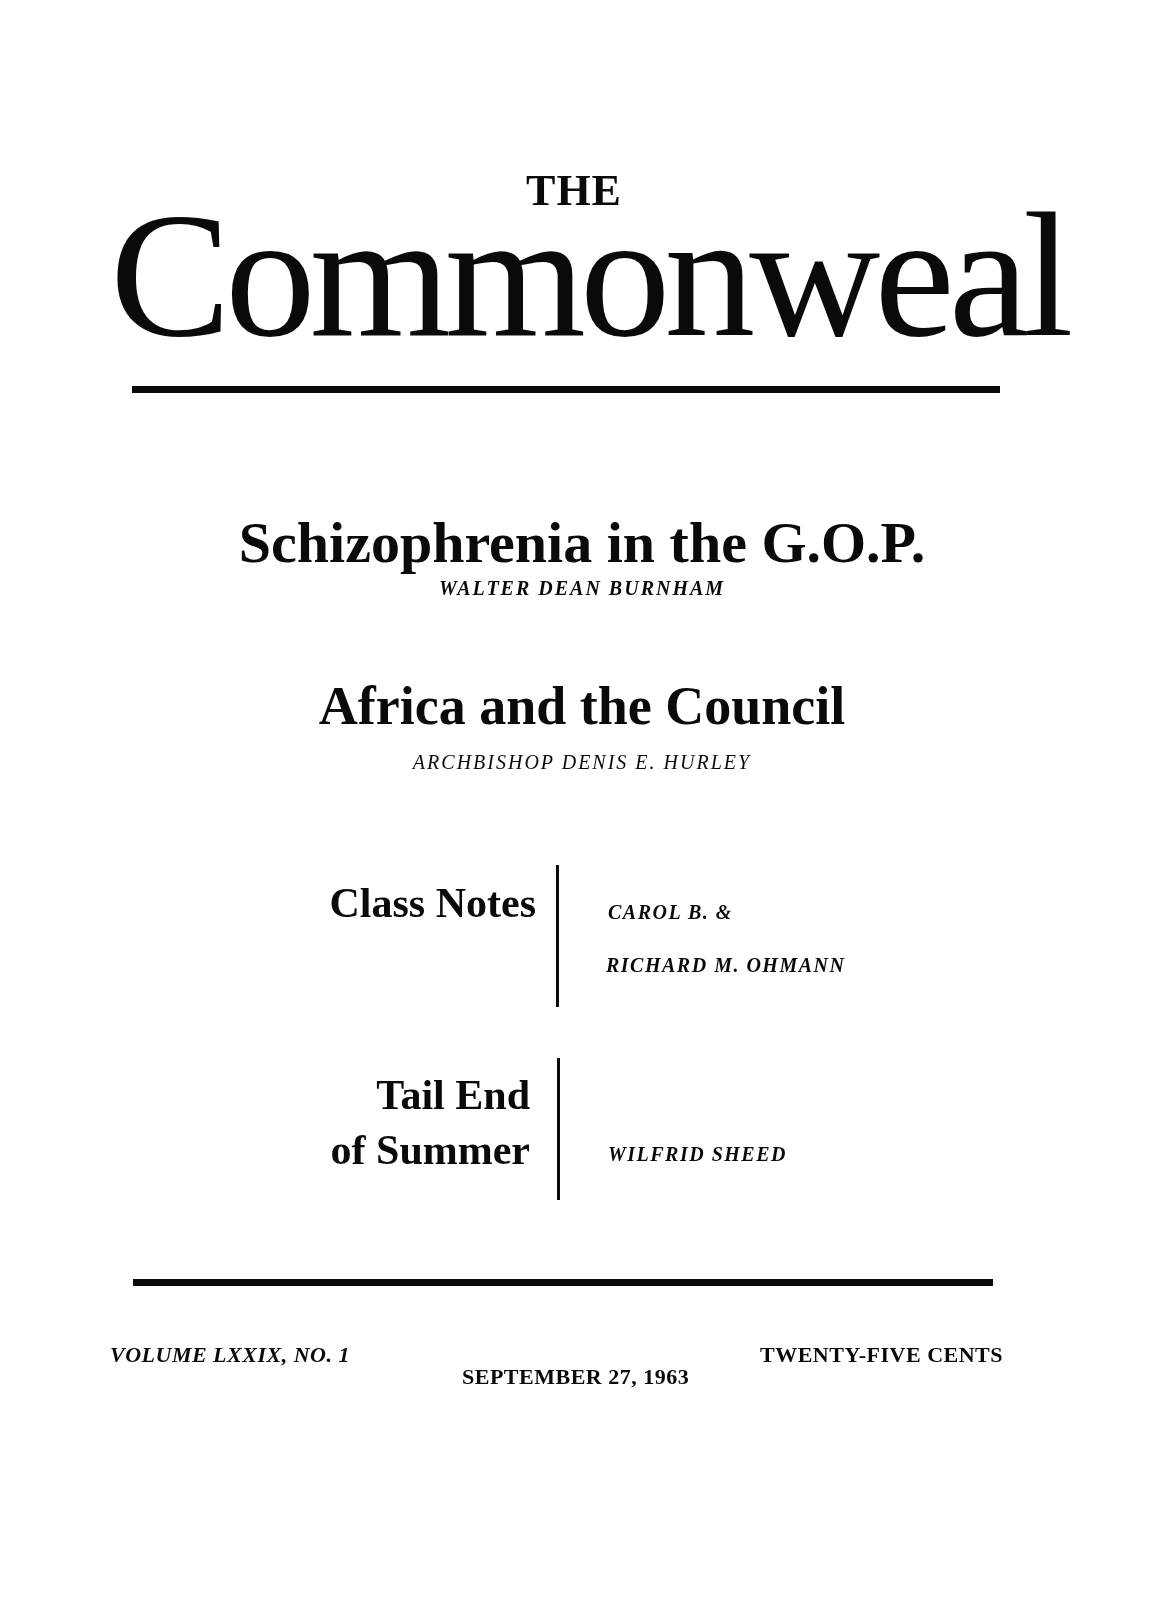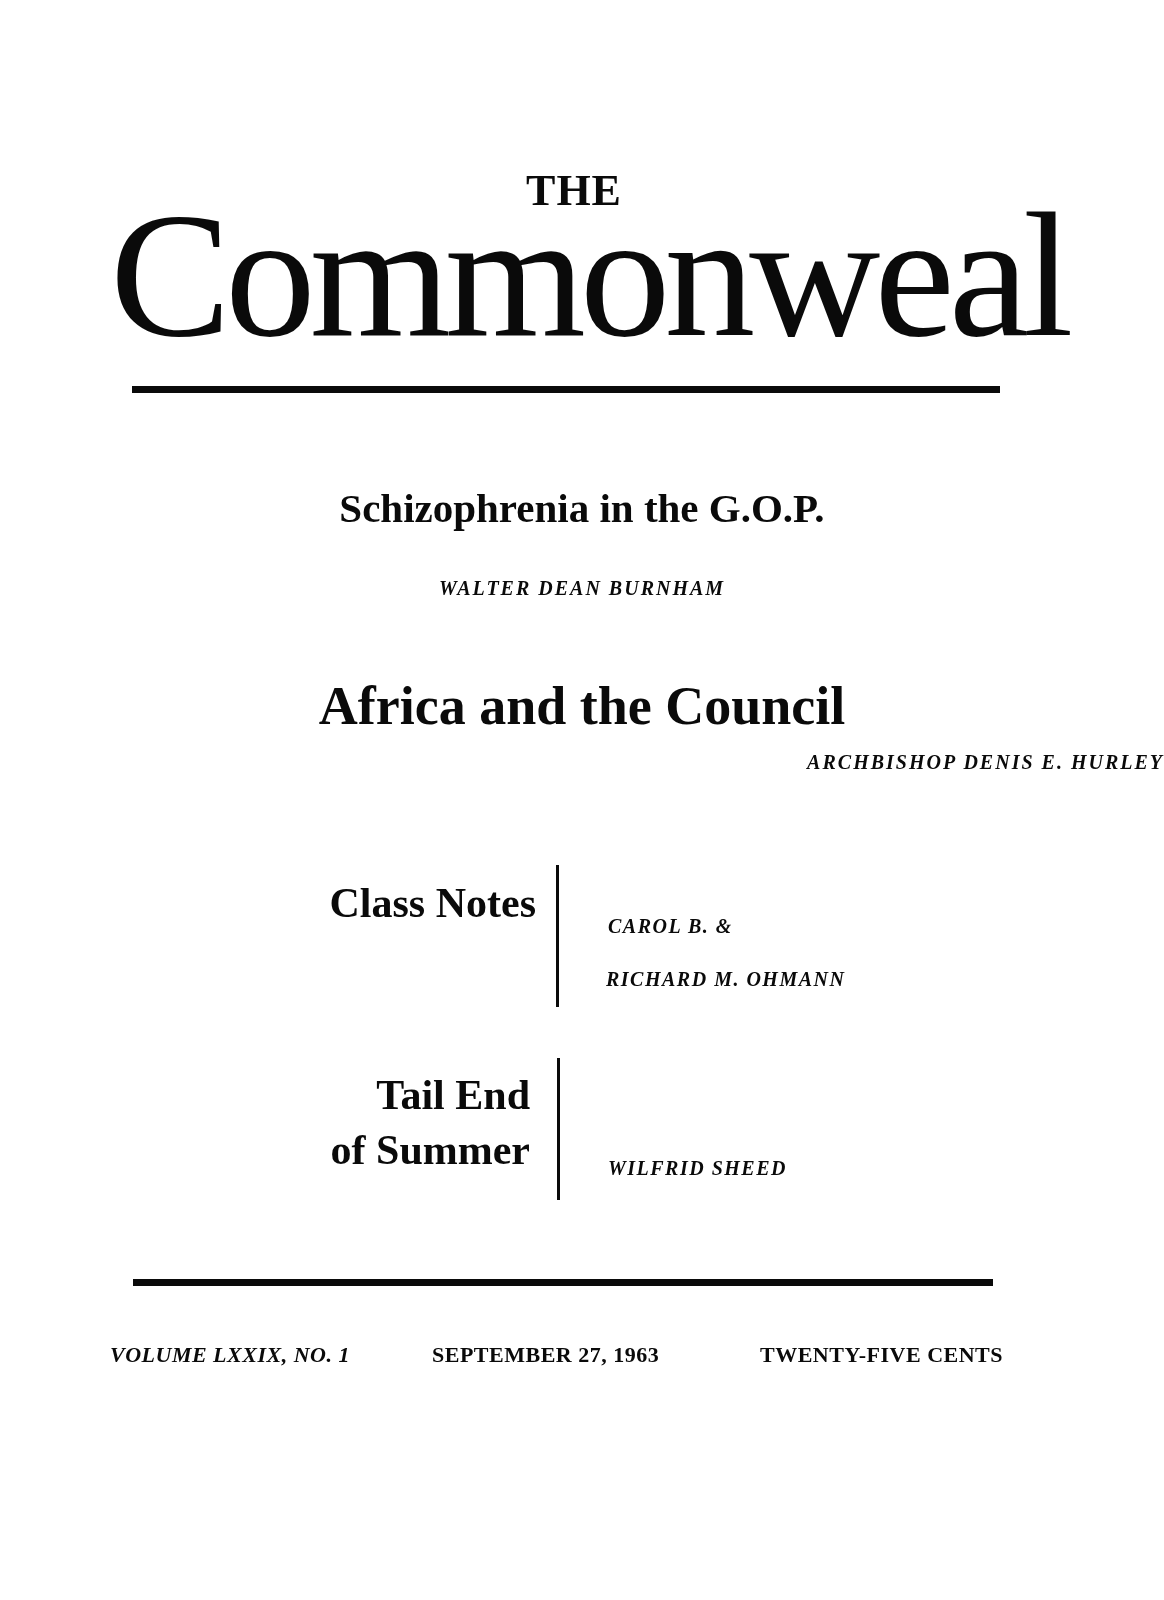--- a/index.html
+++ b/index.html
@@ -52,22 +52,22 @@
       left: 133px;
       width: 860px;
       height: 7px;
     }
 
     .feature-title {
       font-weight: bold;
       white-space: nowrap;
     }
     .feature-1-title {
-      top: 476px;
-      font-size: 41px;
+      top: 511px;
+      font-size: 58px;
       line-height: 64px;
     }
     .feature-1-author {
       top: 576px;
       font-size: 20px;
       line-height: 24px;
       font-style: italic;
       font-weight: bold;
       letter-spacing: 2px;
     }
@@ -75,23 +75,22 @@
       top: 668px;
       font-size: 54px;
       line-height: 64px;
       margin-top: 6px;
     }
     .feature-2-author {
       top: 750px;
       font-size: 20px;
       line-height: 24px;
       font-style: italic;
-      font-weight: bold;
+      font-weight: normal;
       letter-spacing: 2px;
-      text-align: right;
     }
 
     .side-title {
       right: 628px;
       text-align: right;
       font-size: 42px;
       line-height: 55px;
       font-weight: bold;
       white-space: nowrap;
     }
@@ -100,42 +99,41 @@
       width: 3px;
       background: #0a0a0a;
     }
     .side-author {
       font-size: 20px;
       line-height: 24px;
       font-style: italic;
       font-weight: bold;
       letter-spacing: 1.5px;
       white-space: nowrap;
-      margin-top: 14px;
     }
 
     .item-3-title { top: 876px; }
     .item-3-vline { left: 556px; top: 865px; height: 142px; }
     .item-3-author-1 { left: 608px; top: 900px; }
     .item-3-author-2 { left: 606px; top: 953px; }
 
     .item-4-title { top: 1068px; right: 634px; }
     .item-4-vline { left: 557px; top: 1058px; height: 142px; }
     .item-4-author { left: 608px; top: 1142px; }
 
     .footer-item {
       top: 1342px;
       font-size: 22px;
       line-height: 26px;
       font-weight: bold;
       letter-spacing: 0.5px;
       white-space: nowrap;
     }
     .footer-volume { left: 110px; font-style: italic; }
-    .footer-date { left: 432px; }
+    .footer-date { left: 462px; margin-top: 22px; }
     .footer-price { left: 760px; }
   </style>
 </head>
 <body>
 
 <div>
 
   <div class="abs center the-label">THE</div>
   <div class="abs masthead">Commonweal</div>
 

